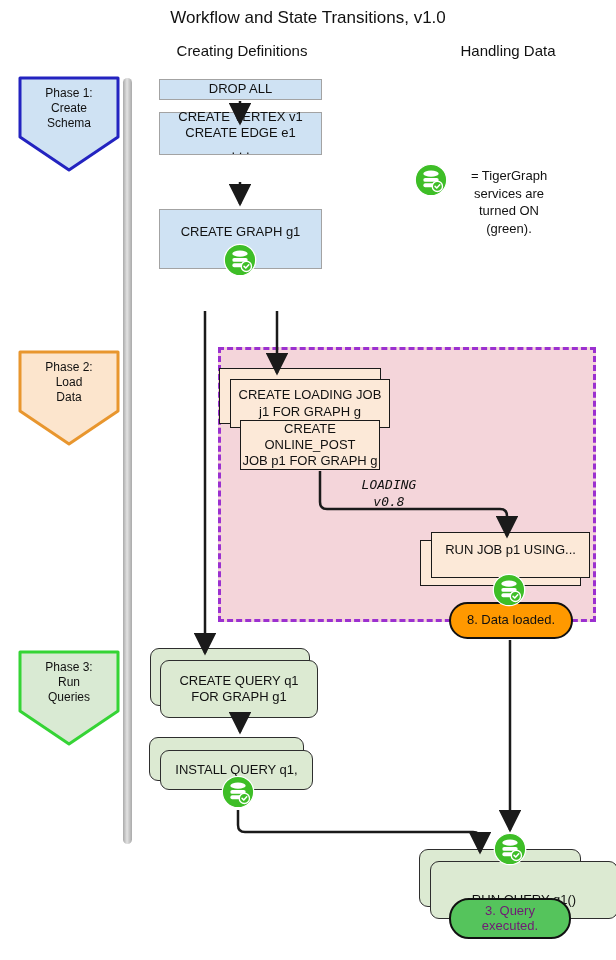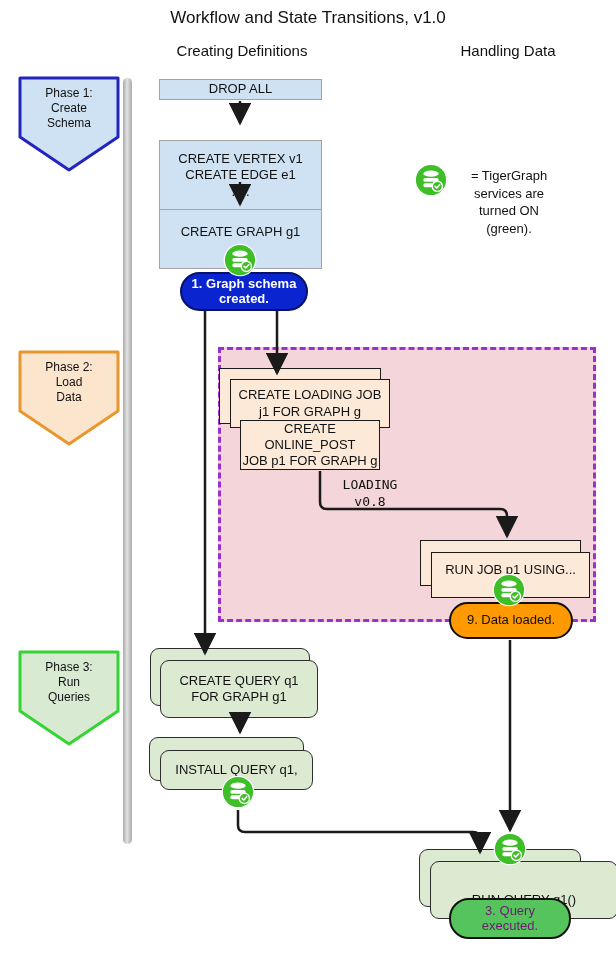--- a/index.html
+++ b/index.html
@@ -79,57 +79,53 @@
       <div>Queries</div>
     </div>
   </div>
 
   <div class="abs pinkzone"></div>
 
   <div class="abs box blue" style="left:159px;top:79px;width:163px;height:21px;">
     <div>DROP ALL</div>
   </div>
 
-  <div class="abs box blue" style="left:159px;top:140px;width:163px;height:71px;">
+  <div class="abs box blue" style="left:159px;top:112px;width:163px;height:43px;">
     <div>CREATE VERTEX v1</div>
     <div>CREATE EDGE e1</div>
     <div>. . .</div>
   </div>
 
   <div class="abs box blue" style="left:159px;top:209px;width:163px;height:60px;justify-content:flex-start;padding-top:14px;">
     <div>CREATE GRAPH g1</div>
   </div>
 
-  <div class="abs pill bluepill" style="left:180px;top:272px;width:128px;height:39px;">
-    <div>1. Graph schema</div>
-    <div>created.</div>
-  </div>
 
   <div class="abs box peach back" style="left:219px;top:368px;width:162px;height:56px;"></div>
   <div class="abs box peach" style="left:230px;top:379px;width:160px;height:49px;">
     <div>CREATE LOADING JOB</div>
     <div>j1 FOR GRAPH g</div>
   </div>
   <div class="abs box peach" style="left:240px;top:420px;width:140px;height:50px;z-index:21;">
     <div>CREATE ONLINE_POST</div>
     <div>JOB p1 FOR GRAPH g</div>
   </div>
 
-  <div class="abs mono" style="left:324px;top:477px;width:92px;">
+  <div class="abs mono" style="left:343px;top:477px;width:92px;font-style:italic;">
     <div>LOADING</div>
     <div>v0.8</div>
   </div>
 
   <div class="abs box peach back" style="left:420px;top:540px;width:161px;height:46px;"></div>
-  <div class="abs box peach" style="left:431px;top:552px;width:159px;height:46px;justify-content:flex-start;padding-top:9px;">
+  <div class="abs box peach" style="left:431px;top:532px;width:159px;height:46px;justify-content:flex-start;padding-top:9px;">
     <div>RUN JOB p1 USING...</div>
   </div>
 
   <div class="abs pill orangepill" style="left:449px;top:602px;width:124px;height:37px;">
-    <div>9. Data loaded.</div>
+    <div>8. Data loaded.</div>
   </div>
 
   <div class="abs box greenbox back" style="left:150px;top:648px;width:160px;height:58px;"></div>
   <div class="abs box greenbox" style="left:160px;top:660px;width:158px;height:58px;">
     <div>CREATE QUERY q1</div>
     <div>FOR GRAPH g1</div>
   </div>
 
   <div class="abs box greenbox back" style="left:149px;top:737px;width:155px;height:44px;"></div>
   <div class="abs box greenbox" style="left:160px;top:750px;width:153px;height:40px;">

